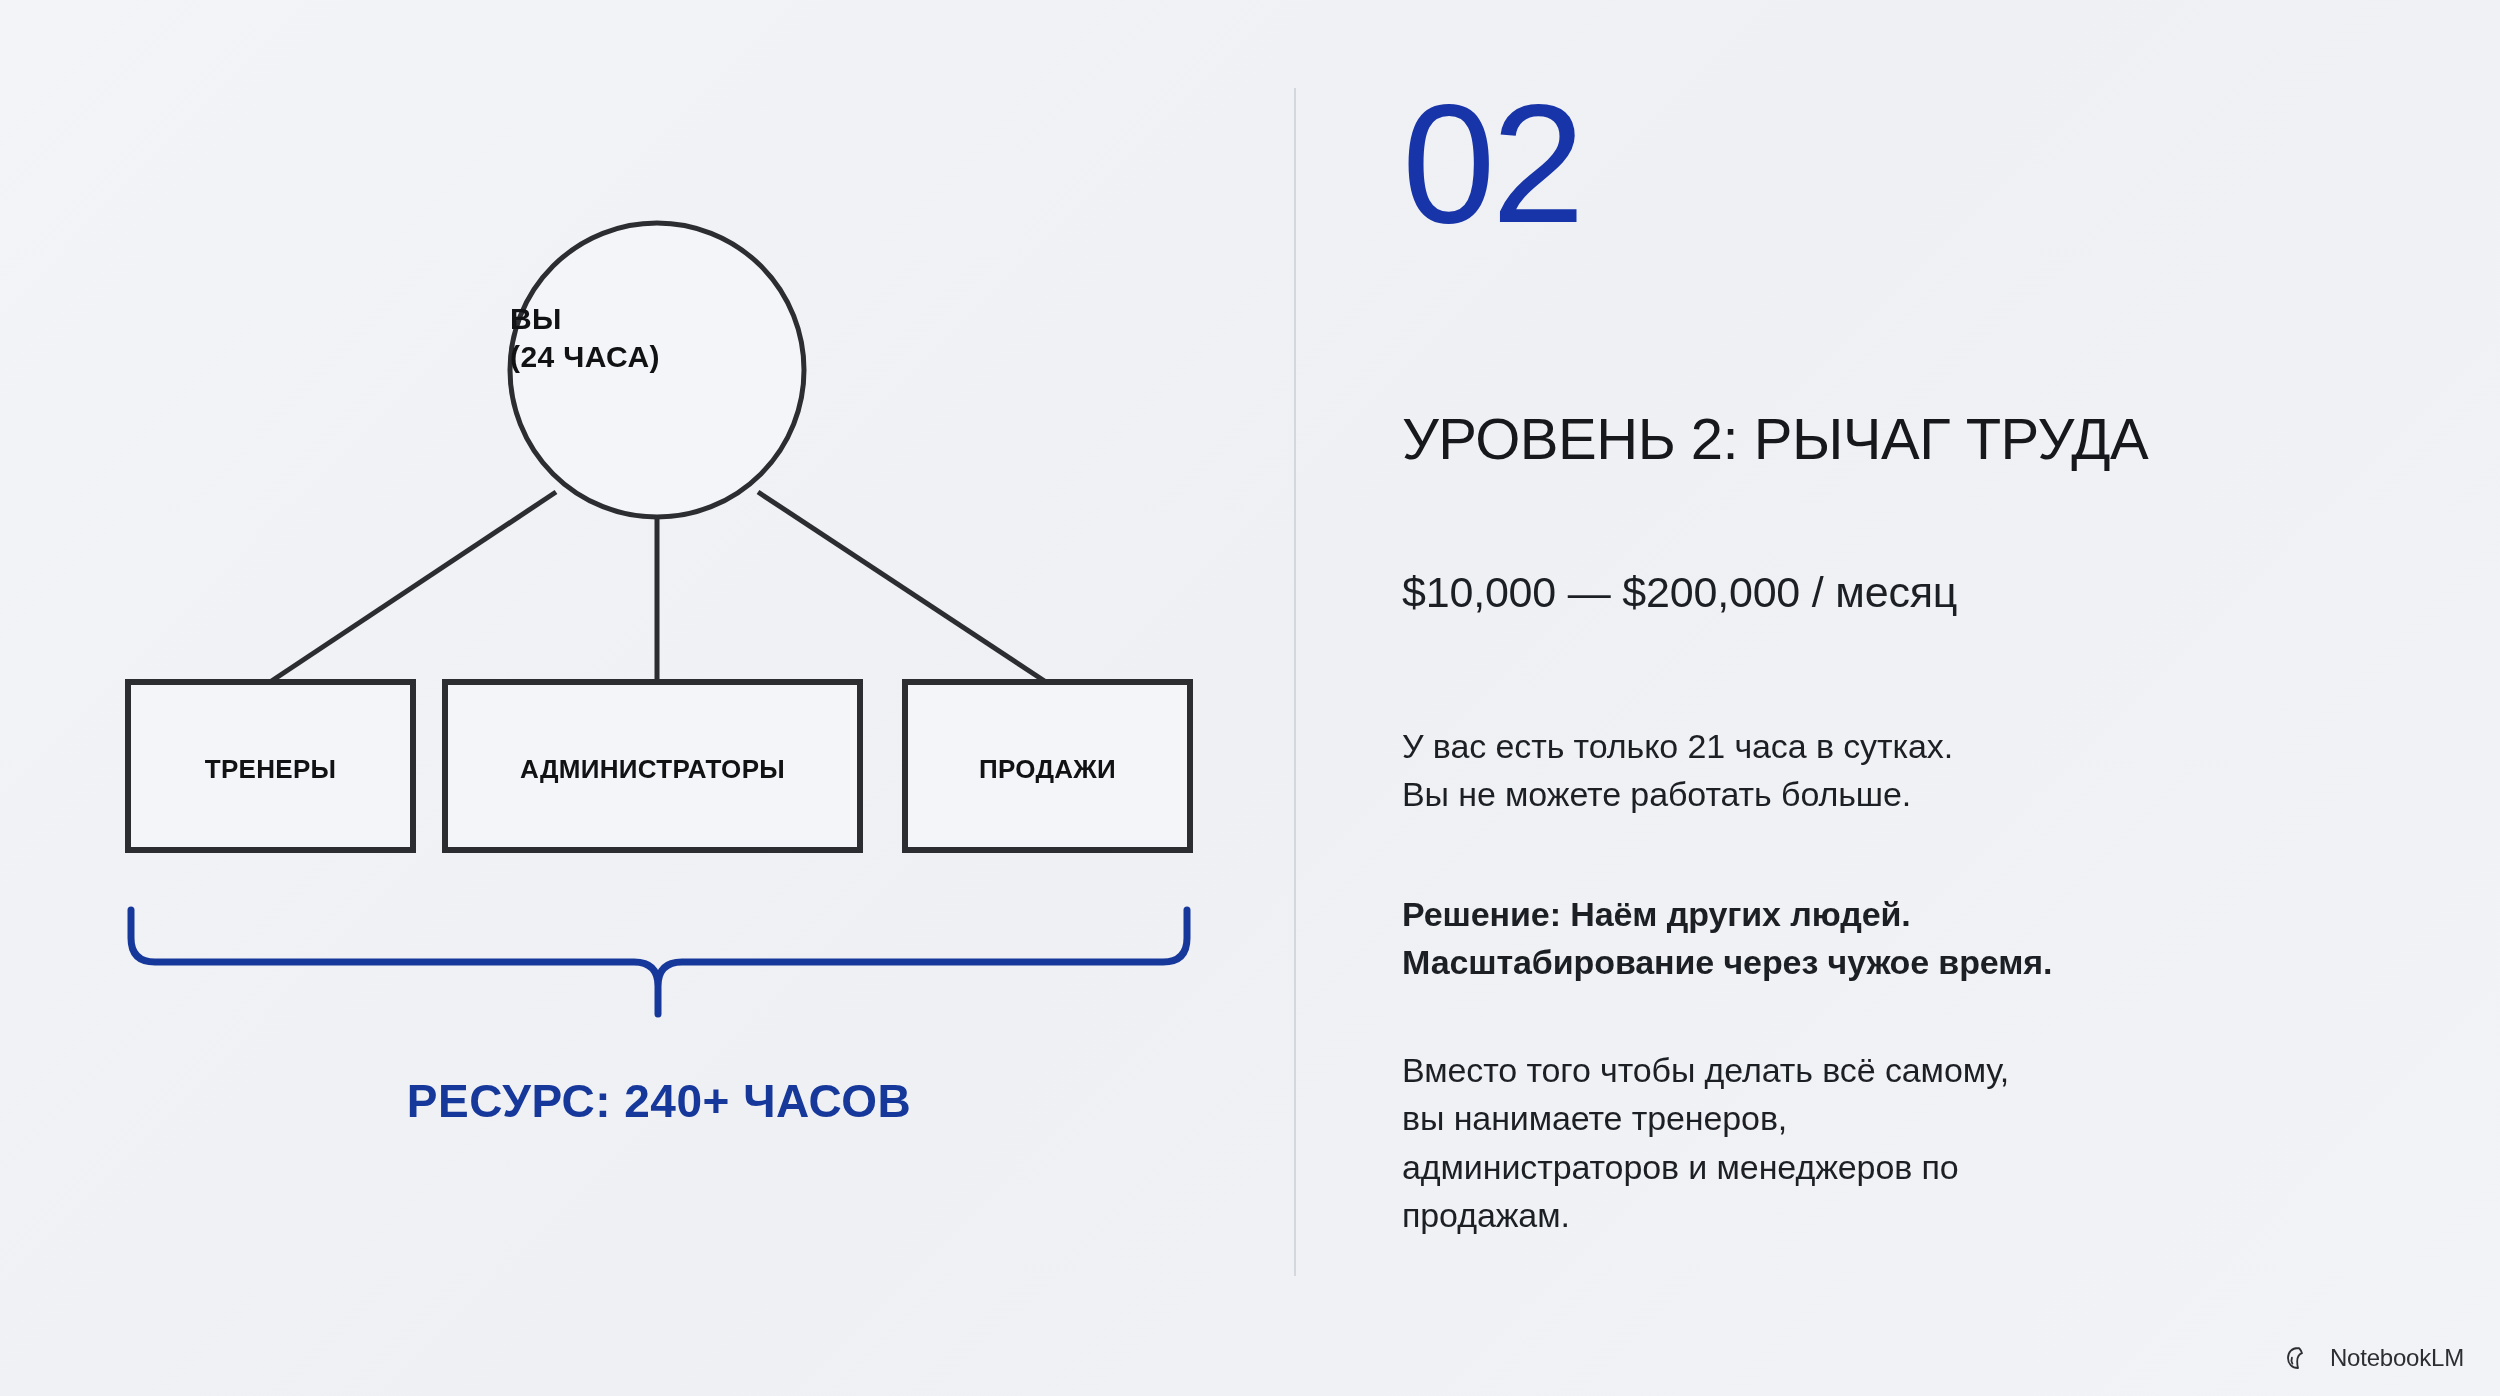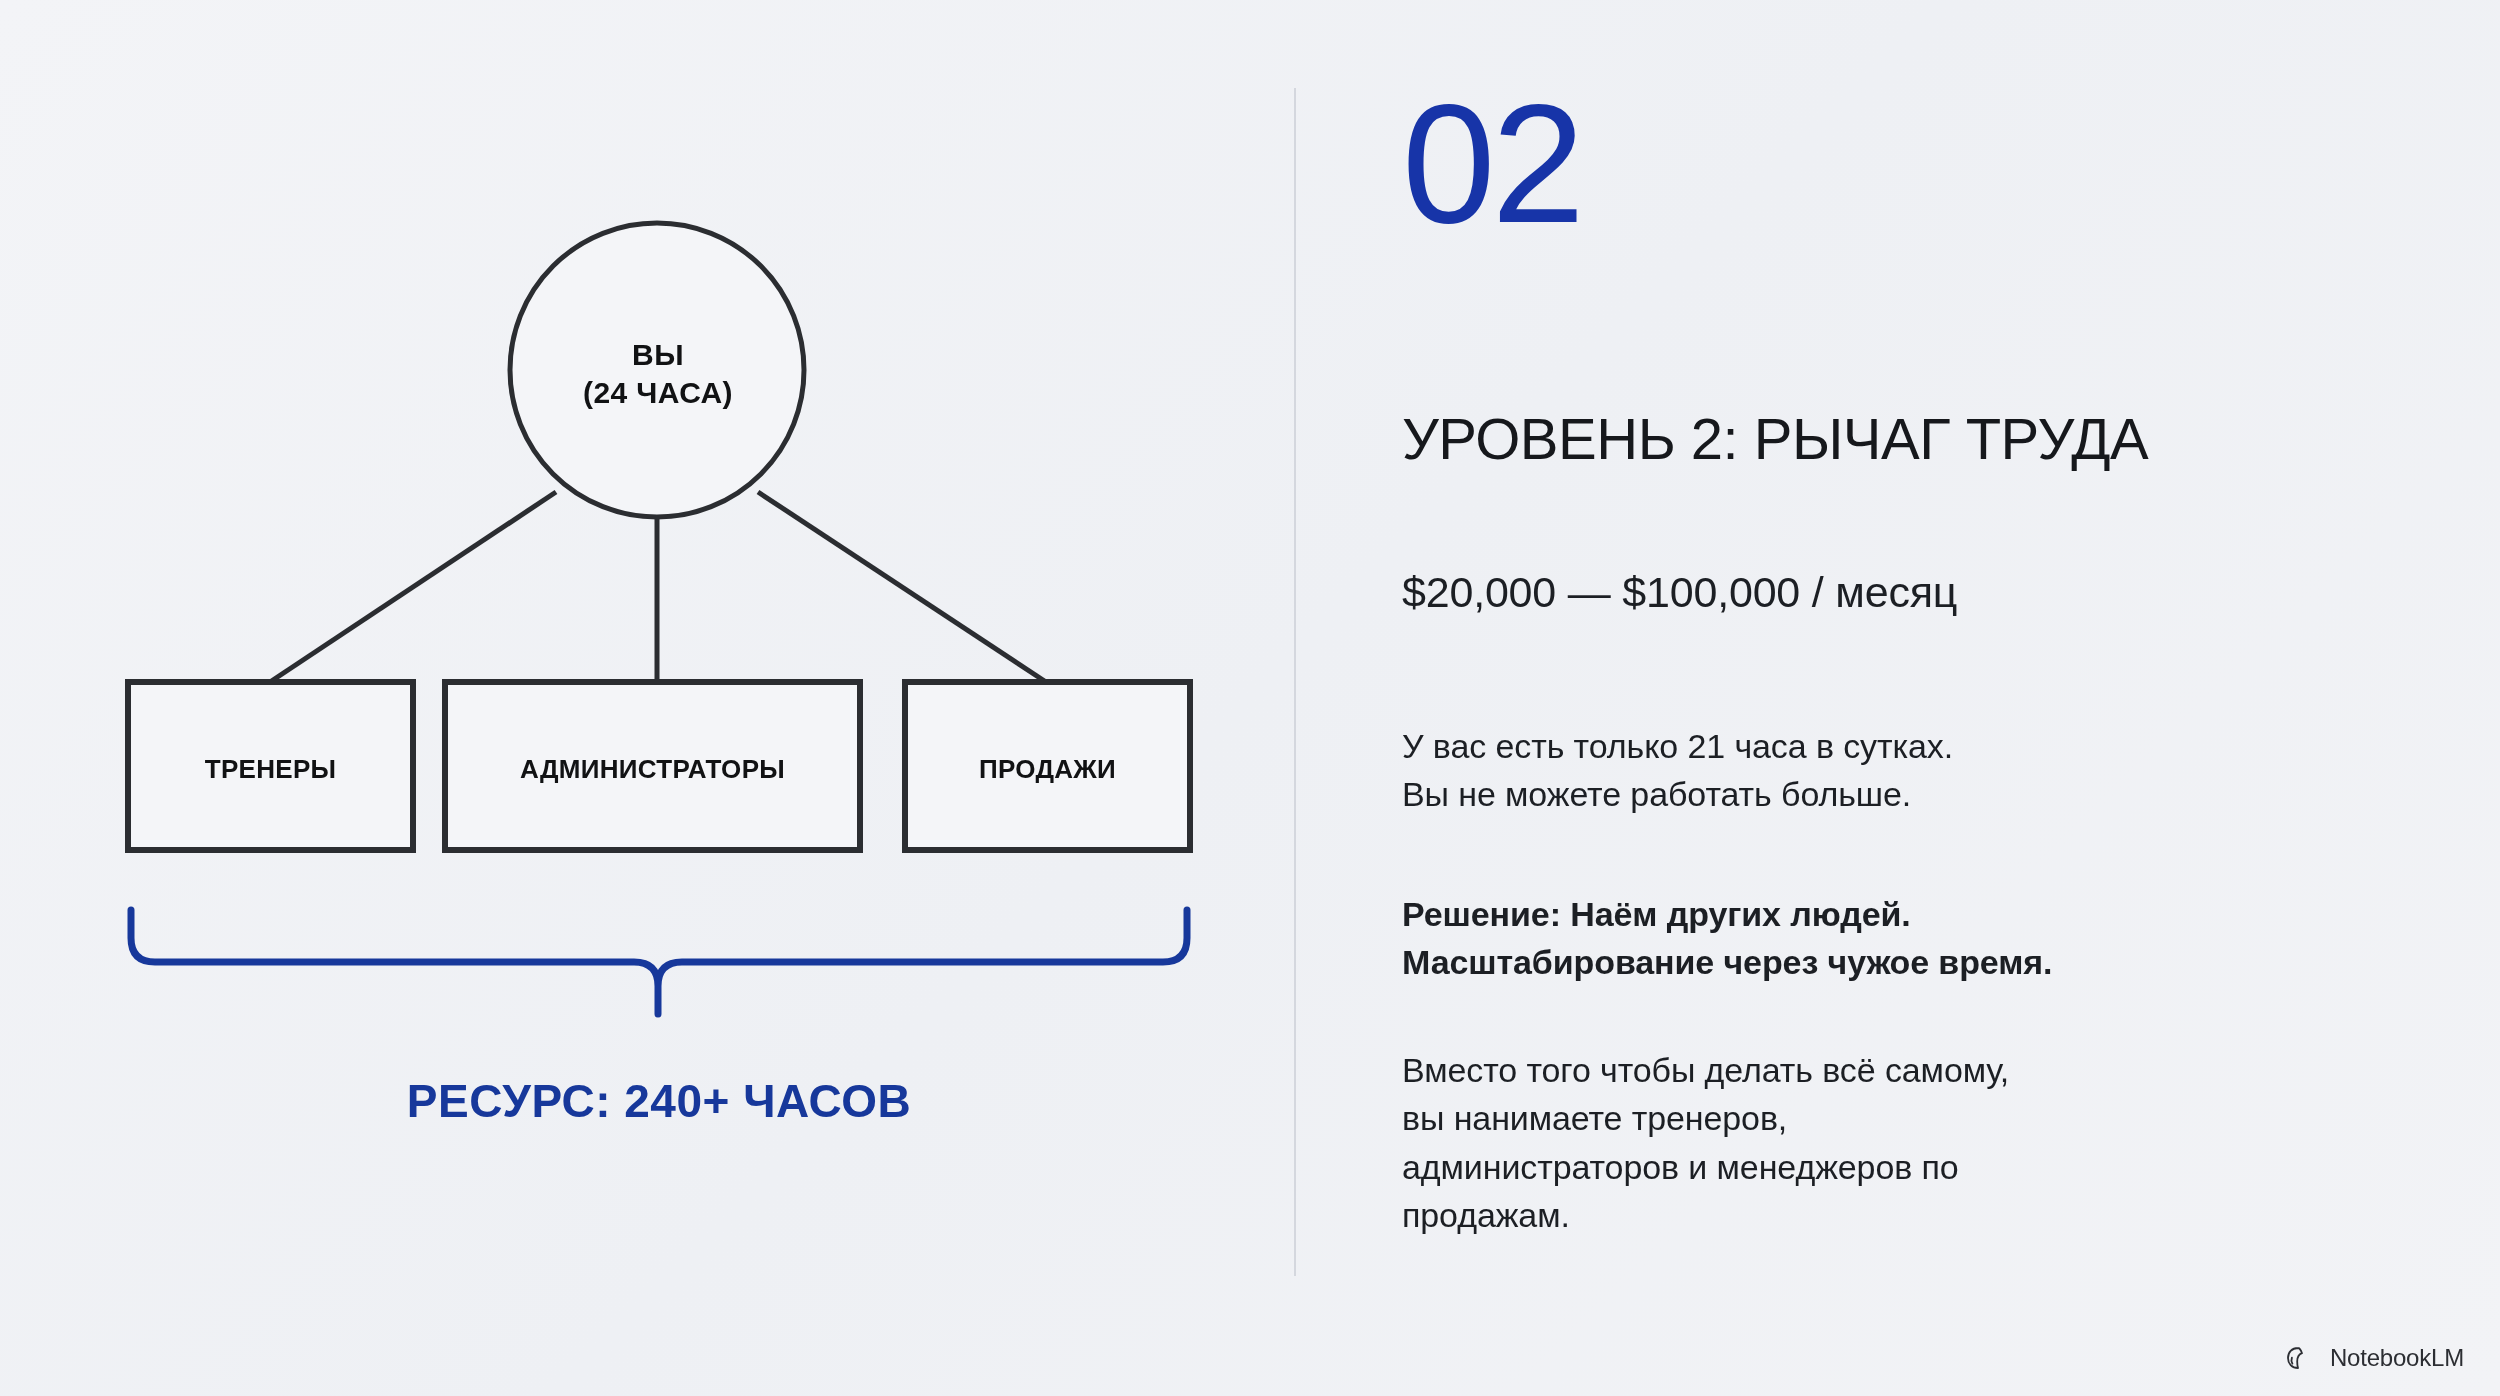--- a/index.html
+++ b/index.html
@@ -34,23 +34,22 @@
 
   .diagram-svg {
     position: absolute;
     left: 0;
     top: 0;
   }
 
   .node-circle-label {
     position: absolute;
     left: 510px;
-    top: 336px;
+    top: 300px;
     width: 296px;
-    text-align: center;
     font-size: 30px;
     font-weight: 700;
     letter-spacing: 0.4px;
     color: #111214;
     line-height: 1.28;
     pointer-events: none;
   }
 
   .box-label {
     position: absolute;
@@ -206,21 +205,21 @@
   </div>
 
   <div class="divider"></div>
 
   <div class="content-panel">
 
     <div class="step-number">02</div>
 
     <h1 class="headline">УРОВЕНЬ 2: РЫЧАГ ТРУДА</h1>
 
-    <div class="price-range">$20,000 — $100,000 / месяц</div>
+    <div class="price-range">$10,000 — $200,000 / месяц</div>
 
     <p class="para p1">У вас есть только 21 часа в сутках.
 Вы не можете работать больше.</p>
     <p class="para p2">Решение: Наём других людей.
 Масштабирование через чужое время.</p>
     <p class="para p3">Вместо того чтобы делать всё самому,
 вы нанимаете тренеров,
 администраторов и менеджеров по
 продажам.</p>
   </div>

